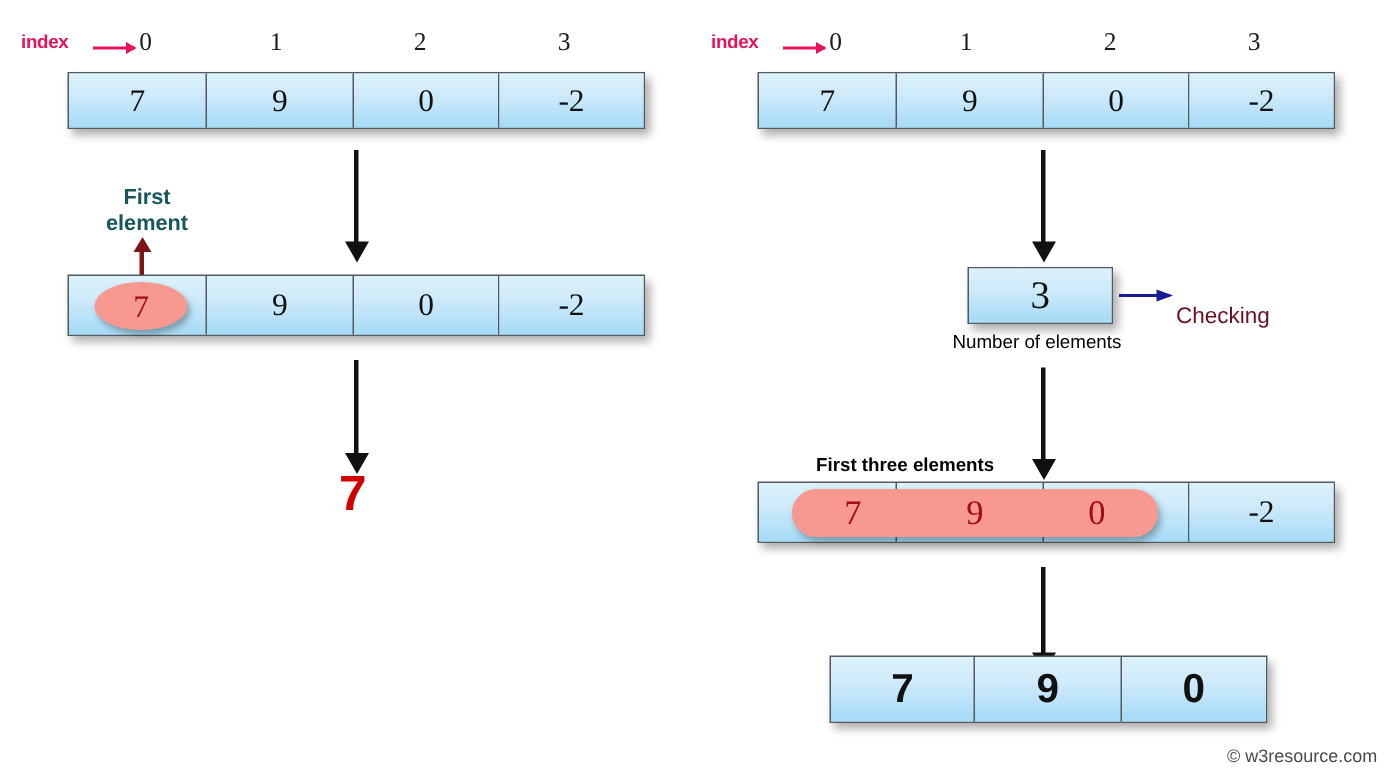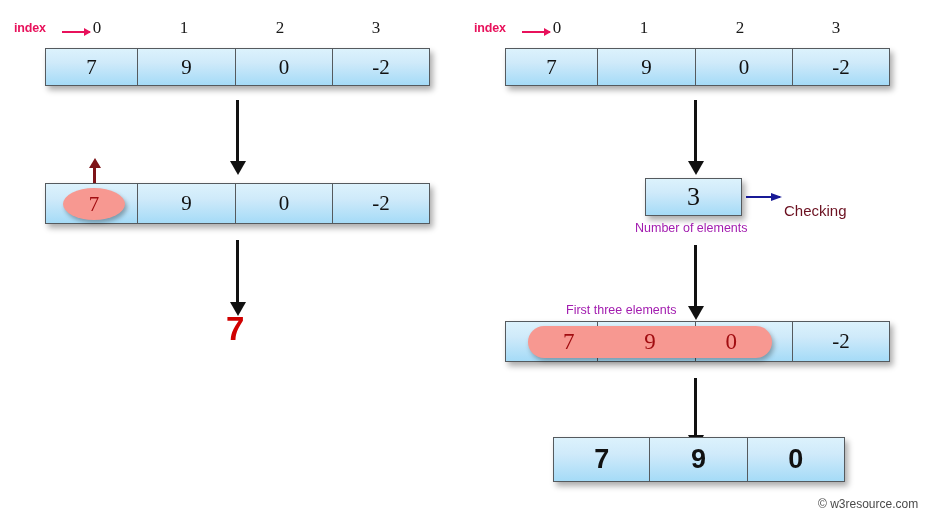--- a/index.html
+++ b/index.html
@@ -158,21 +158,21 @@
     left: -4.5px;
     top: -9px;
     border-bottom: 10px solid #7e1418;
     border-left: 6px solid transparent;
     border-right: 6px solid transparent;
   }
 
   .callout-purple {
     position: absolute;
     font-size: 12.5px;
-    color: #a21caf;
+    color: #000000;
     white-space: nowrap;
   }
   .callout-maroon {
     position: absolute;
     font-size: 15px;
     color: #6b1020;
     white-space: nowrap;
   }
   .bluearrow {
     position: absolute;
@@ -221,20 +221,24 @@
 
   <div class="array" style="left:45px; top:48px; width:385px; height:38px;">
     <div class="cell" style="width:92px;">7</div>
     <div class="cell" style="width:98px;">9</div>
     <div class="cell" style="width:97px;">0</div>
     <div class="cell" style="width:96px;">-2</div>
   </div>
 
   <div class="varrow" style="left:236px; top:100px; height:62px;"></div>
 
+  <div class="callout-teal" style="left:52px; top:124px; width:92px;">
+    <div>First</div>
+    <div>element</div>
+  </div>
   <div class="uparrow" style="left:93px; top:167px; height:21px;"></div>
 
   <div class="array" style="left:45px; top:183px; width:385px; height:41px;">
     <div class="cell" style="width:92px;"></div>
     <div class="cell" style="width:98px;">9</div>
     <div class="cell" style="width:97px;">0</div>
     <div class="cell" style="width:96px;">-2</div>
   </div>
   <div class="ellipse" style="left:63px; top:188px; width:62px; height:32px;">7</div>
 
@@ -262,21 +266,21 @@
 
   <div class="array" style="left:645px; top:178px; width:97px; height:38px;">
     <div class="cell serif-big" style="width:97px;">3</div>
   </div>
   <div class="callout-purple" style="left:635px; top:221px;">Number of elements</div>
   <div class="bluearrow" style="left:746px; top:196px; width:34px;"></div>
   <div class="callout-maroon" style="left:784px; top:202px;">Checking</div>
 
   <div class="varrow" style="left:694px; top:245px; height:62px;"></div>
 
-  <div class="callout-purple" style="left:566px; top:303px;">First three elements</div>
+  <div class="callout-purple" style="left:544px; top:303px;font-weight:bold;">First three elements</div>
 
   <div class="array" style="left:505px; top:321px; width:385px; height:41px;">
     <div class="cell" style="width:92px;"></div>
     <div class="cell" style="width:98px;"></div>
     <div class="cell" style="width:97px;"></div>
     <div class="cell" style="width:96px;">-2</div>
   </div>
   <div class="pill" style="left:528px; top:326px; width:244px; height:32px;">
     <span>7</span>
     <span>9</span>

